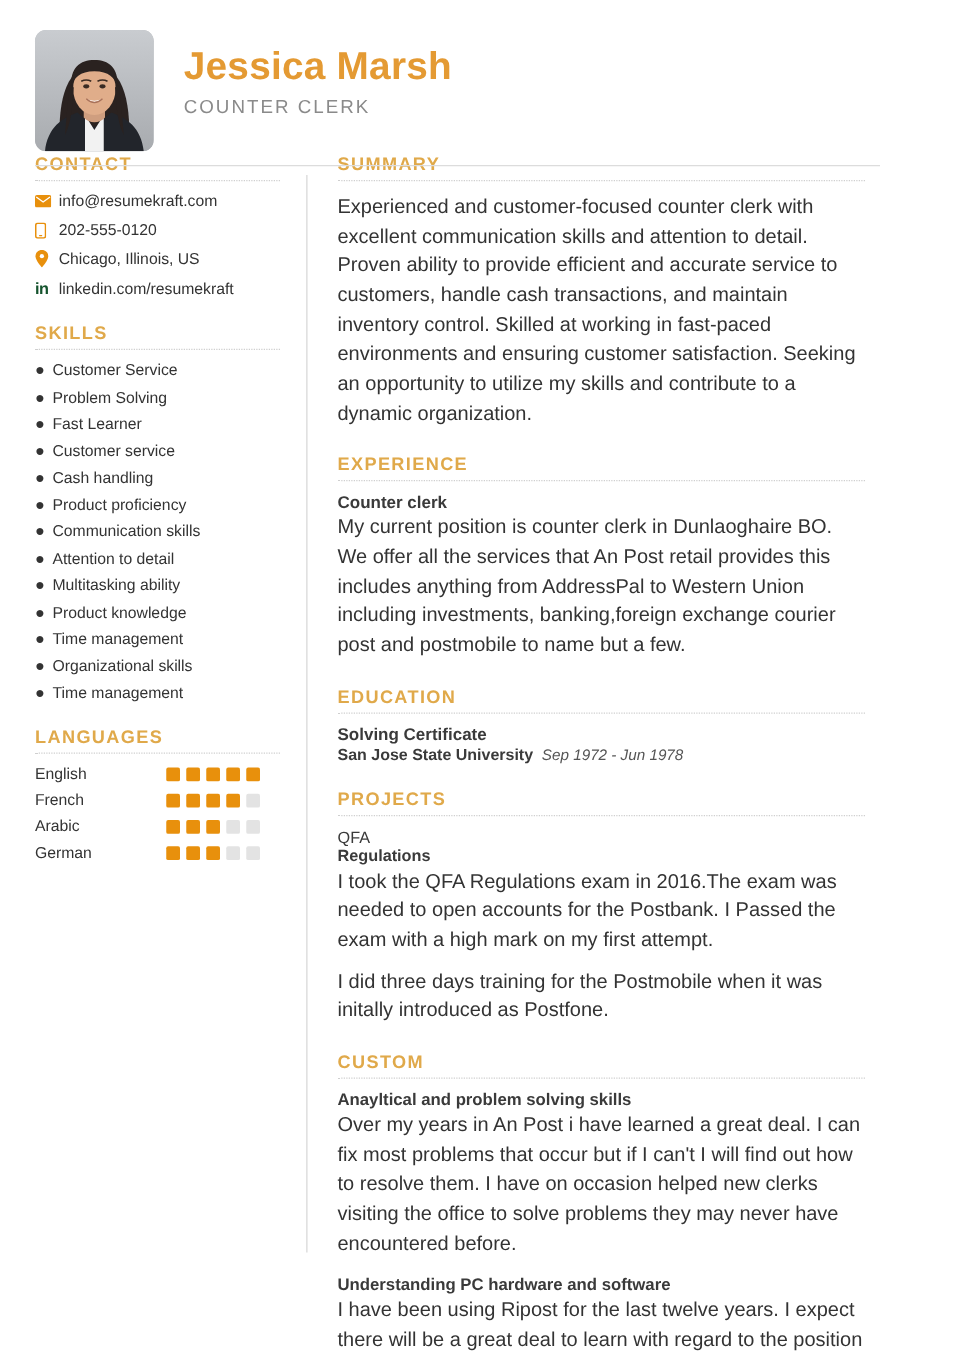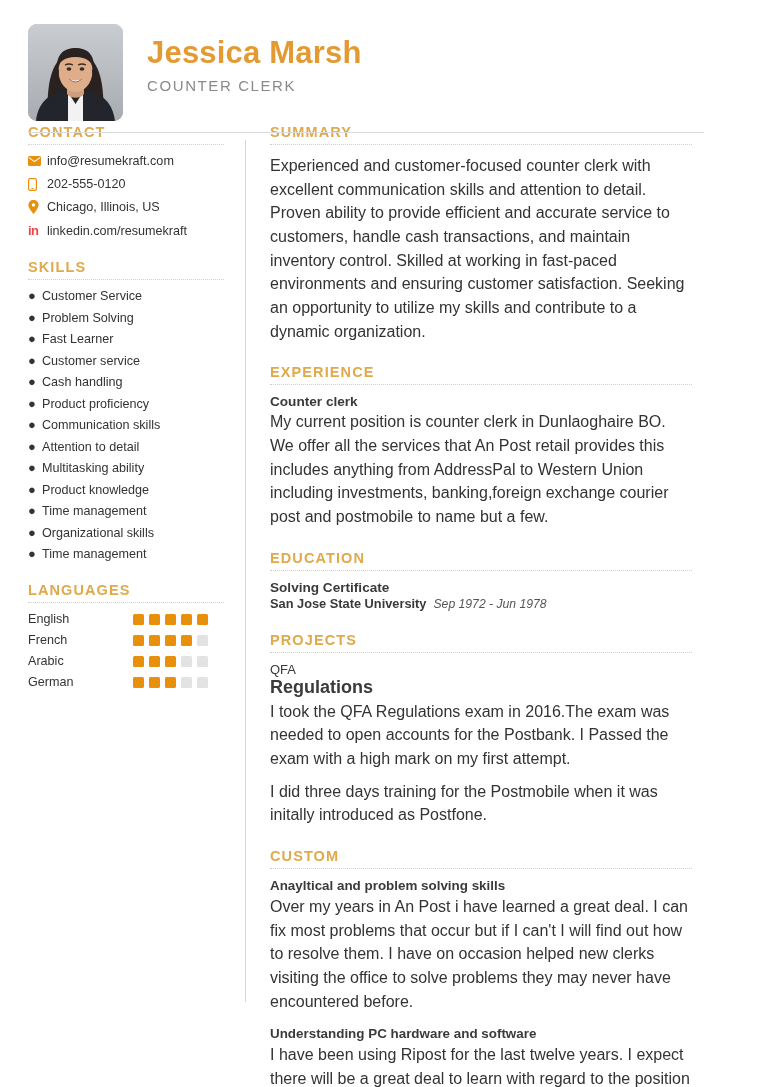--- a/index.html
+++ b/index.html
@@ -119,21 +119,21 @@
     flex: 0 0 19px;
     display: flex;
     align-items: center;
     justify-content: flex-start;
     color: #e8900c;
   }
   .c-icon svg { display: block; }
   .li-mark {
     font-weight: bold;
     font-size: 13px;
-    color: #ef4444;
+    color: #14532d;
     letter-spacing: -0.5px;
   }
 
   
   .skill-item {
     display: flex;
     align-items: baseline;
     font-size: 12.6px;
     color: #333;
     margin-bottom: 7.5px;
@@ -185,21 +185,21 @@
     color: #555;
     margin-left: 7px;
     font-size: 12.2px;
   }
   .proj-name {
     font-size: 13px;
     color: #3a3a3a;
     margin-bottom: 0px;
   }
   .proj-sub {
-    font-size: 18px;
+    font-size: 13px;
     font-weight: bold;
     color: #3a3a3a;
     margin-bottom: 2px;
   }
   .custom-head {
     font-size: 13.4px;
     font-weight: bold;
     color: #3a3a3a;
     margin-bottom: 2px;
   }

